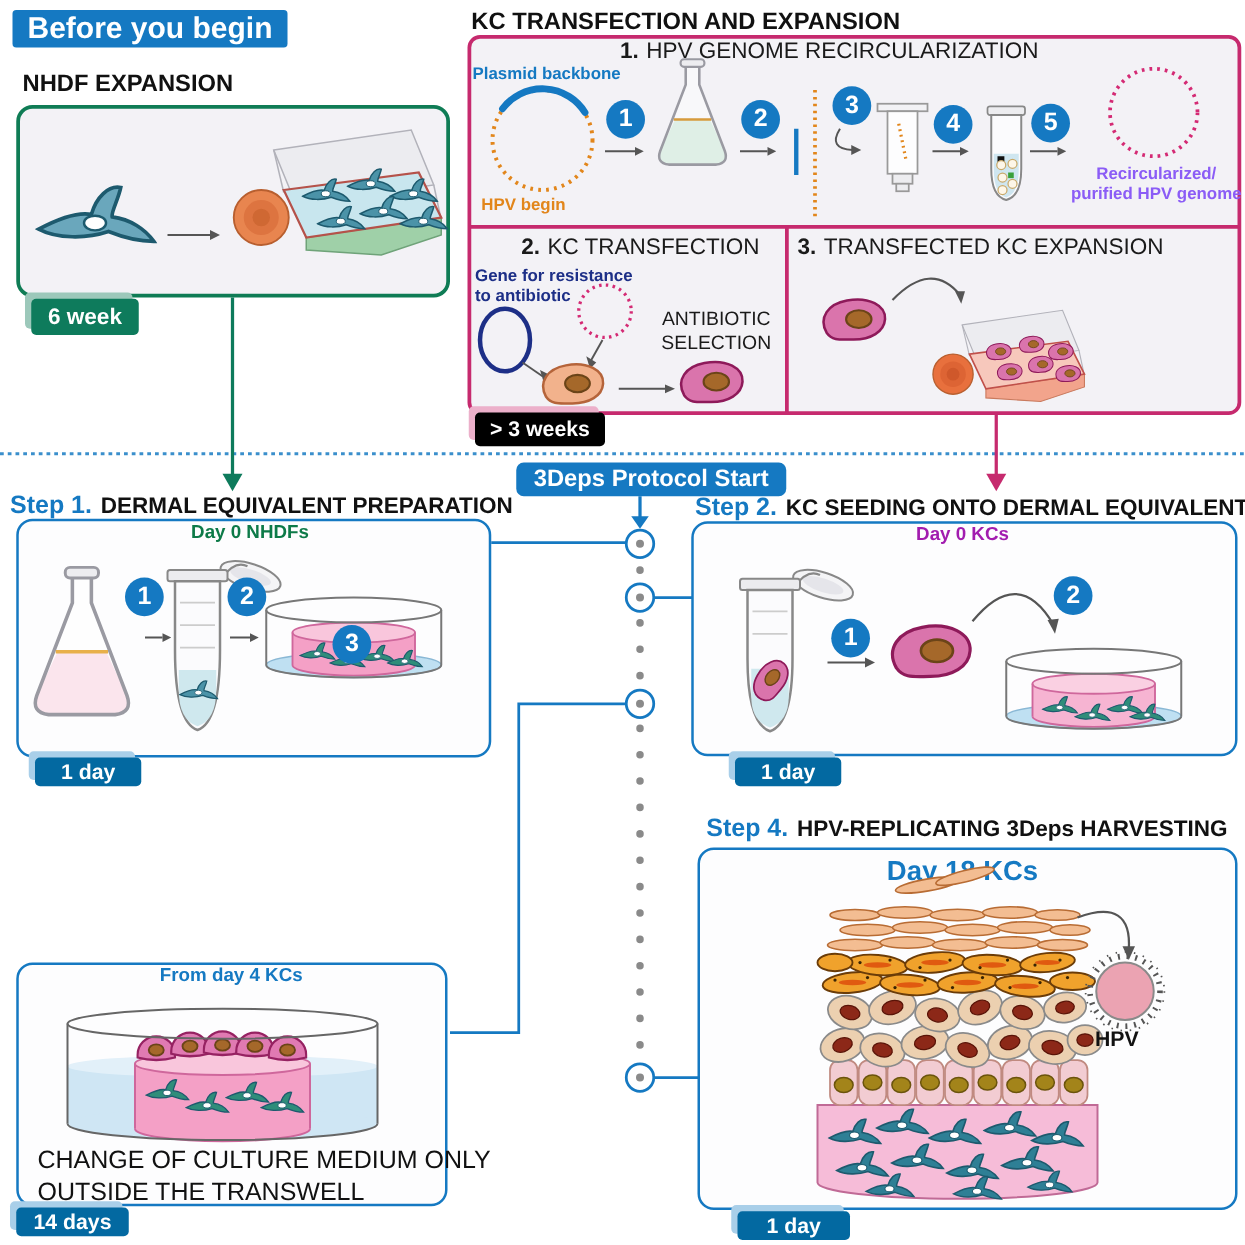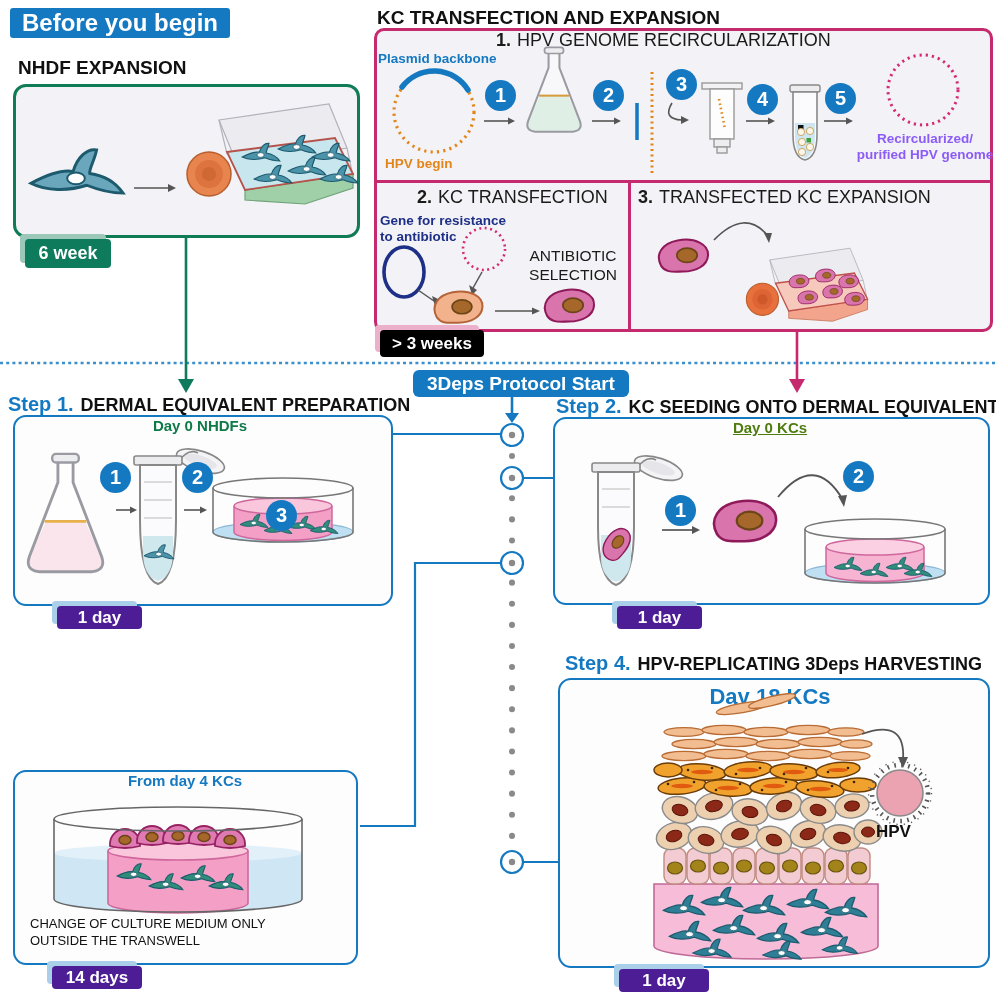--- a/index.html
+++ b/index.html
@@ -8,34 +8,34 @@
   .abs{position:absolute;}
   .nowrap{white-space:nowrap;}
   .panel{position:absolute;border-radius:13px;box-sizing:border-box;}
   .panel-gray{background:#f3f2f6;}
   .panel-white{background:#fdfdfe;}
   .b-green{border:3px solid #0f7c55;}
   .b-pink{border:3px solid #c62a6e;}
   .b-blue{border:2.5px solid #1579c2;}
   .badge{position:absolute;display:flex;align-items:center;justify-content:center;
          color:#fff;font-weight:bold;border-radius:4px;box-sizing:border-box;}
-  .badge-blue{background:#4c1d95;box-shadow:-5px -5px 0 0 #a9cfe9;margin-left:29px;}
+  .badge-blue{background:#0369a1;box-shadow:-5px -5px 0 0 #a9cfe9;}
   .badge-green{background:#0e7b5c;box-shadow:-5px -5px 0 0 #9cc8ba;}
   .badge-pink{background:#000000;box-shadow:-5px -5px 0 0 #ecb0ca;}
   .badge-flat{background:#1579c2;}
   .num{position:absolute;width:31px;height:31px;border-radius:50%;background:#1579c2;
        color:#fff;font-weight:bold;font-size:20px;display:flex;align-items:center;
        justify-content:center;z-index:5;}
   .sec-title{position:absolute;font-size:18px;color:#1a1a1a;white-space:nowrap;text-align:center;}
   .sec-title b{margin-right:6px;}
   .step-head{position:absolute;font-size:18px;font-weight:bold;white-space:nowrap;color:#111;}
   .step-head .lbl{color:#1579c2;font-size:20px;margin-right:7px;}
   .day{position:absolute;font-weight:bold;font-size:15px;text-align:center;}
   .day-green{color:#0d7a48;}
-  .day-magenta{color:#4d7c0f;text-decoration:underline;}
+  .day-magenta{color:#a21caf;}
   .day-blue{color:#1579c2;}
   .small-label{position:absolute;font-size:13.5px;font-weight:600;line-height:1.18;}
   .divider-h{position:absolute;background:#c62a6e;height:2.5px;}
   .divider-v{position:absolute;background:#c62a6e;width:2.5px;}
   svg{display:block;}
 </style>
 </head>
 <body>
 
 <svg width="0" height="0" style="position:absolute" aria-hidden="true">
@@ -416,25 +416,25 @@
       <use href="#sym-dome" x="84" y="17" width="32" height="23"></use>
       <use href="#sym-dome" x="110" y="16" width="32" height="23"></use>
       <use href="#sym-dome" x="136" y="17" width="32" height="23"></use>
       <use href="#sym-dome" x="162" y="20" width="32" height="23"></use>
       <ellipse cx="126" cy="12" rx="124" ry="12" fill="none" stroke="#666" stroke-width="1.6"></ellipse>
       <line x1="2" y1="12" x2="2" y2="92" stroke="#666" stroke-width="1.6"></line>
       <line x1="250" y1="12" x2="250" y2="92" stroke="#666" stroke-width="1.6"></line>
       <path d="M2,92 A124,13 0 0 0 250,92" fill="none" stroke="#666" stroke-width="1.6"></path>
     </g>
   </svg>
-  <div class="abs" style="left:30px;top:916px;font-size:13px;font-weight:500;color:#111;line-height:1.28">
+  <div class="abs" style="left:30px;top:916px;font-size:20px;font-weight:500;color:#111;line-height:1.28">
     <div>CHANGE OF CULTURE MEDIUM ONLY</div>
     <div>OUTSIDE THE TRANSWELL</div>
   </div>
-  <div class="badge badge-blue" style="left:23px;top:966px;height:23px;min-width:90px;padding:0 12px;font-size:17px">14 days</div>
+  <div class="badge badge-blue" style="left:13px;top:966px;height:23px;min-width:90px;padding:0 12px;font-size:17px">14 days</div>
 
   <div class="step-head" style="left:565px;top:652px">
     <span class="lbl">Step 4.</span><span>HPV-REPLICATING 3Deps HARVESTING</span>
   </div>
   <div class="panel panel-white b-blue" style="left:558px;top:678px;width:432px;height:290px"></div>
   <div class="day day-blue" style="left:640px;top:684px;width:260px;font-size:22px">Day 18 KCs</div>
 
   <svg class="abs" style="left:558px;top:678px" width="432" height="290" viewBox="558 678 432 290">
 
     <g>

